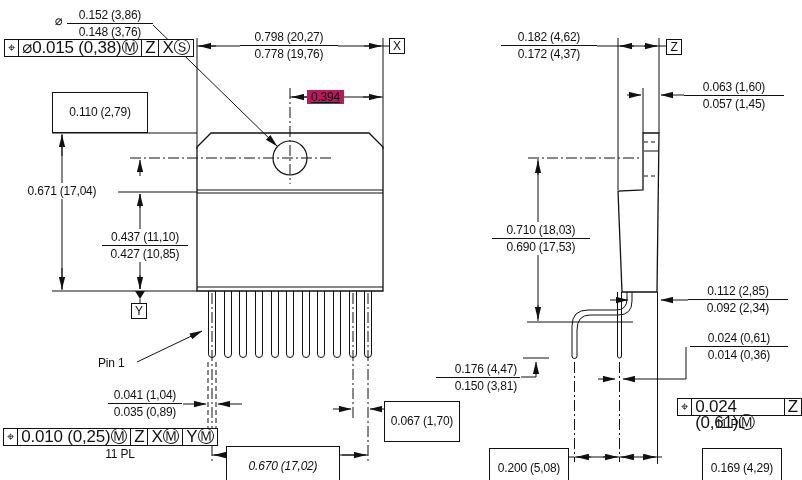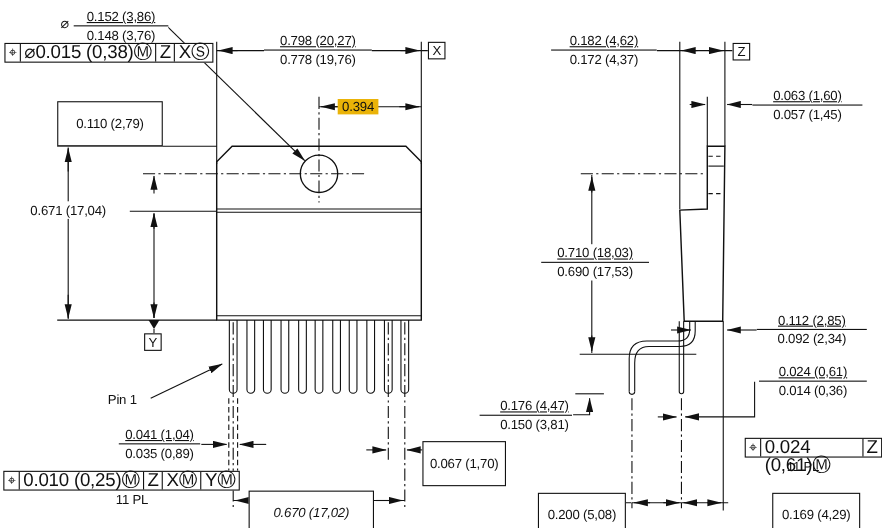--- a/index.html
+++ b/index.html
@@ -1,22 +1,22 @@
 <!DOCTYPE html>
 <html><head>
 <meta charset="utf-8">
 <style>
   html,body{margin:0;padding:0;background:#fff;}
   #stage{position:relative;width:802px;height:480px;background:#fff;overflow:hidden;
          font-family:"Liberation Sans","DejaVu Sans",sans-serif;color:#111;font-size:12px;
          letter-spacing:-0.2px;}
   #lines{position:absolute;left:0;top:0;width:802px;height:480px;}
-  .lbl{position:absolute;background:#eab308;white-space:nowrap;}
+  .lbl{position:absolute;background:#be185d;white-space:nowrap;text-decoration:underline;}
   .frac{position:absolute;text-align:center;background:#fff;line-height:16px;}
-  .frac .ft{display:block;border-bottom:1.2px solid #111;padding:0 3px;text-decoration:underline;}
+  .frac .ft{display:block;border-bottom:1.2px solid #111;padding:0 3px;}
   .frac .fb{display:block;padding:0 3px;}
   .dimbox{position:absolute;border:1.2px solid #111;background:#fff;text-align:center;
           height:15px;line-height:15px;padding:12px 2px;}
   .fcf{position:absolute;display:flex;border:1.2px solid #111;background:#fff;height:16px;}
   .fcf span{display:block;line-height:16px;padding:0 3px;border-left:1.2px solid #111;font-size:17px;}
   .fcf span:first-child{border-left:none;font-size:13px;line-height:15px;}
   .datum{position:absolute;border:1.2px solid #111;width:14px;height:14px;line-height:14px;
          text-align:center;background:#fff;}
   .plain{position:absolute;white-space:nowrap;}
 </style>
@@ -167,20 +167,24 @@
   <div class="dimbox" style="left:52px;top:92px;width:90px;">0.110 (2,79)</div>
   <div class="frac" style="left:240px;top:29px;width:98px;">
     <span class="ft">0.798 (20,27)</span>
     <span class="fb">0.778 (19,76)</span>
   </div>
   <div class="datum" style="left:389px;top:38px;">X</div>
   <div class="lbl" style="left:307px;top:90px;padding:0 4px;">0.394</div>
   <div class="frac" style="left:16px;top:183px;width:92px;">
     <span class="fb">0.671 (17,04)</span>
   </div>
+  <div class="frac" style="left:102px;top:229px;width:86px;">
+    <span class="ft">0.437 (11,10)</span>
+    <span class="fb">0.427 (10,85)</span>
+  </div>
   <div class="datum" style="left:131px;top:303px;">Y</div>
   <div class="plain" style="left:98px;top:356px;">Pin 1</div>
   <div class="frac" style="left:108px;top:387px;width:74px;">
     <span class="ft">0.041 (1,04)</span>
     <span class="fb">0.035 (0,89)</span>
   </div>
   <div class="fcf" style="left:3px;top:428px;">
     <span>⌖</span>
     <span>0.010 (0,25)Ⓜ</span>
     <span>Z</span>

